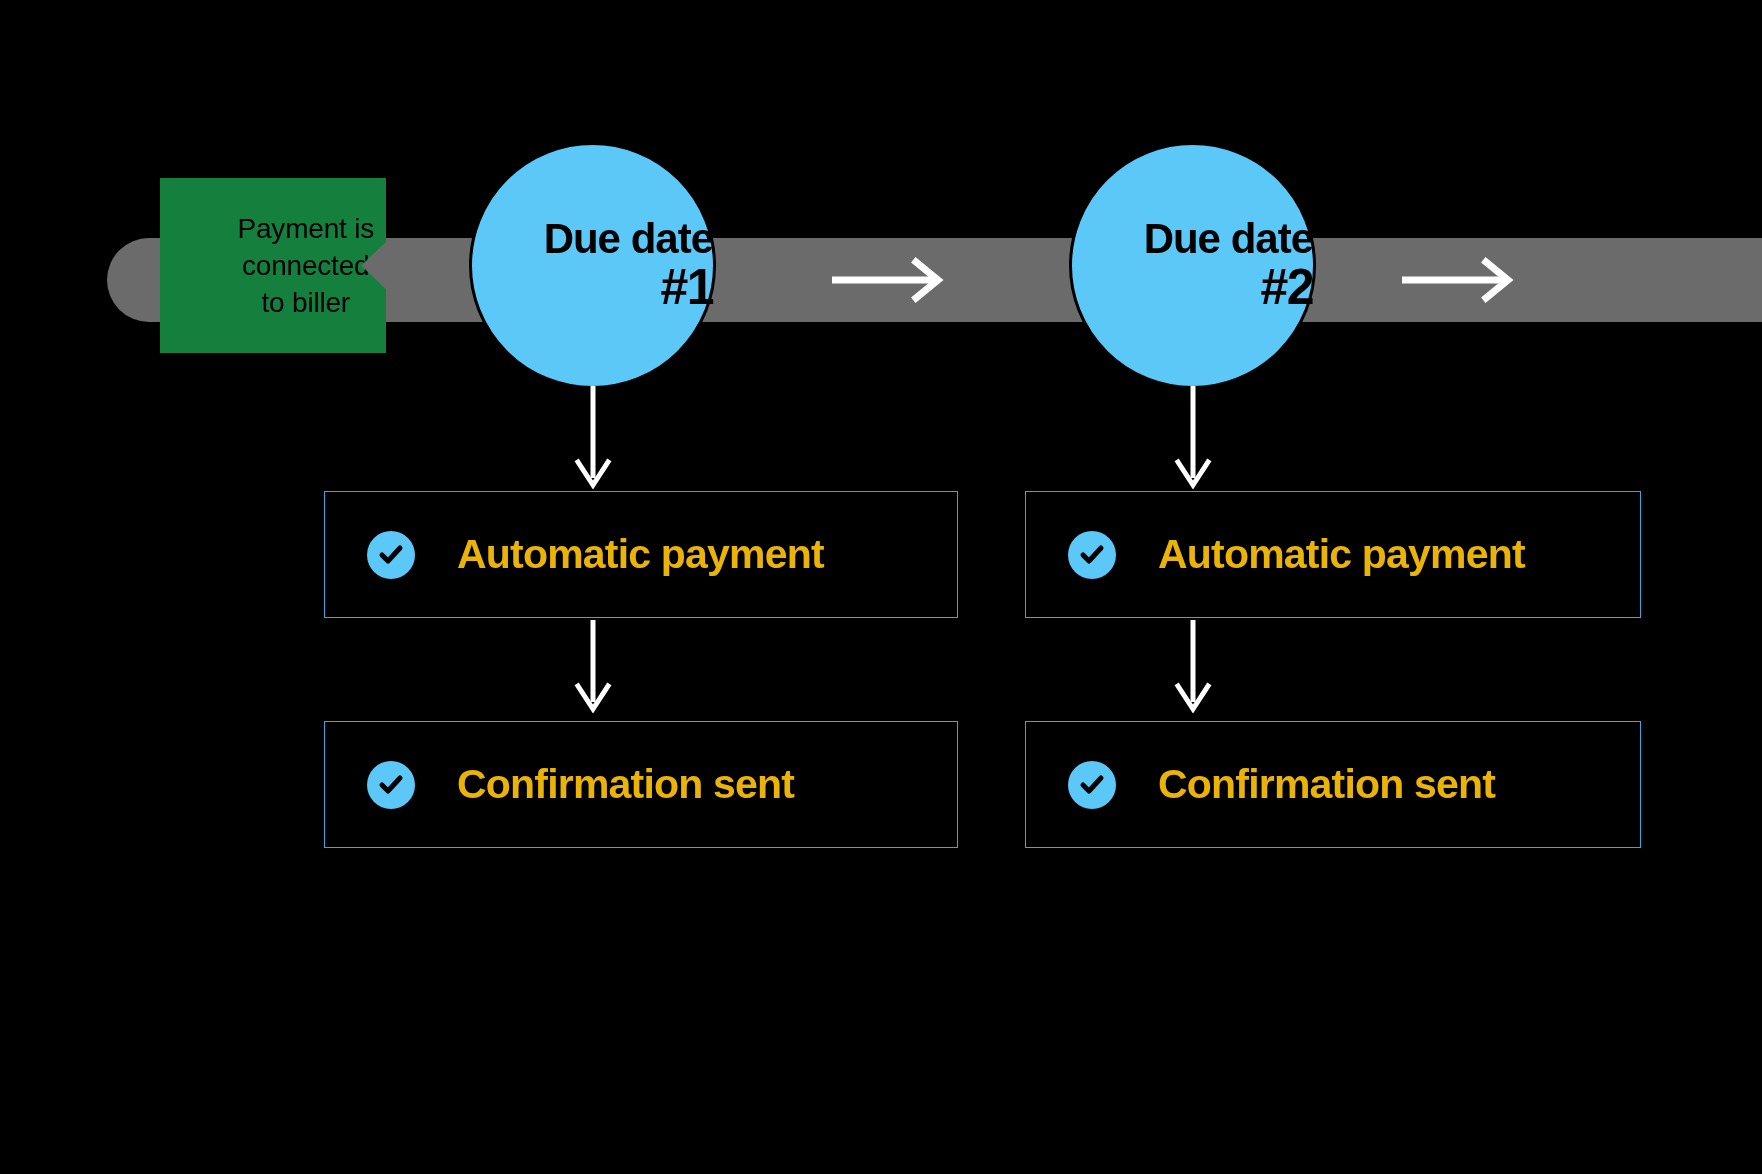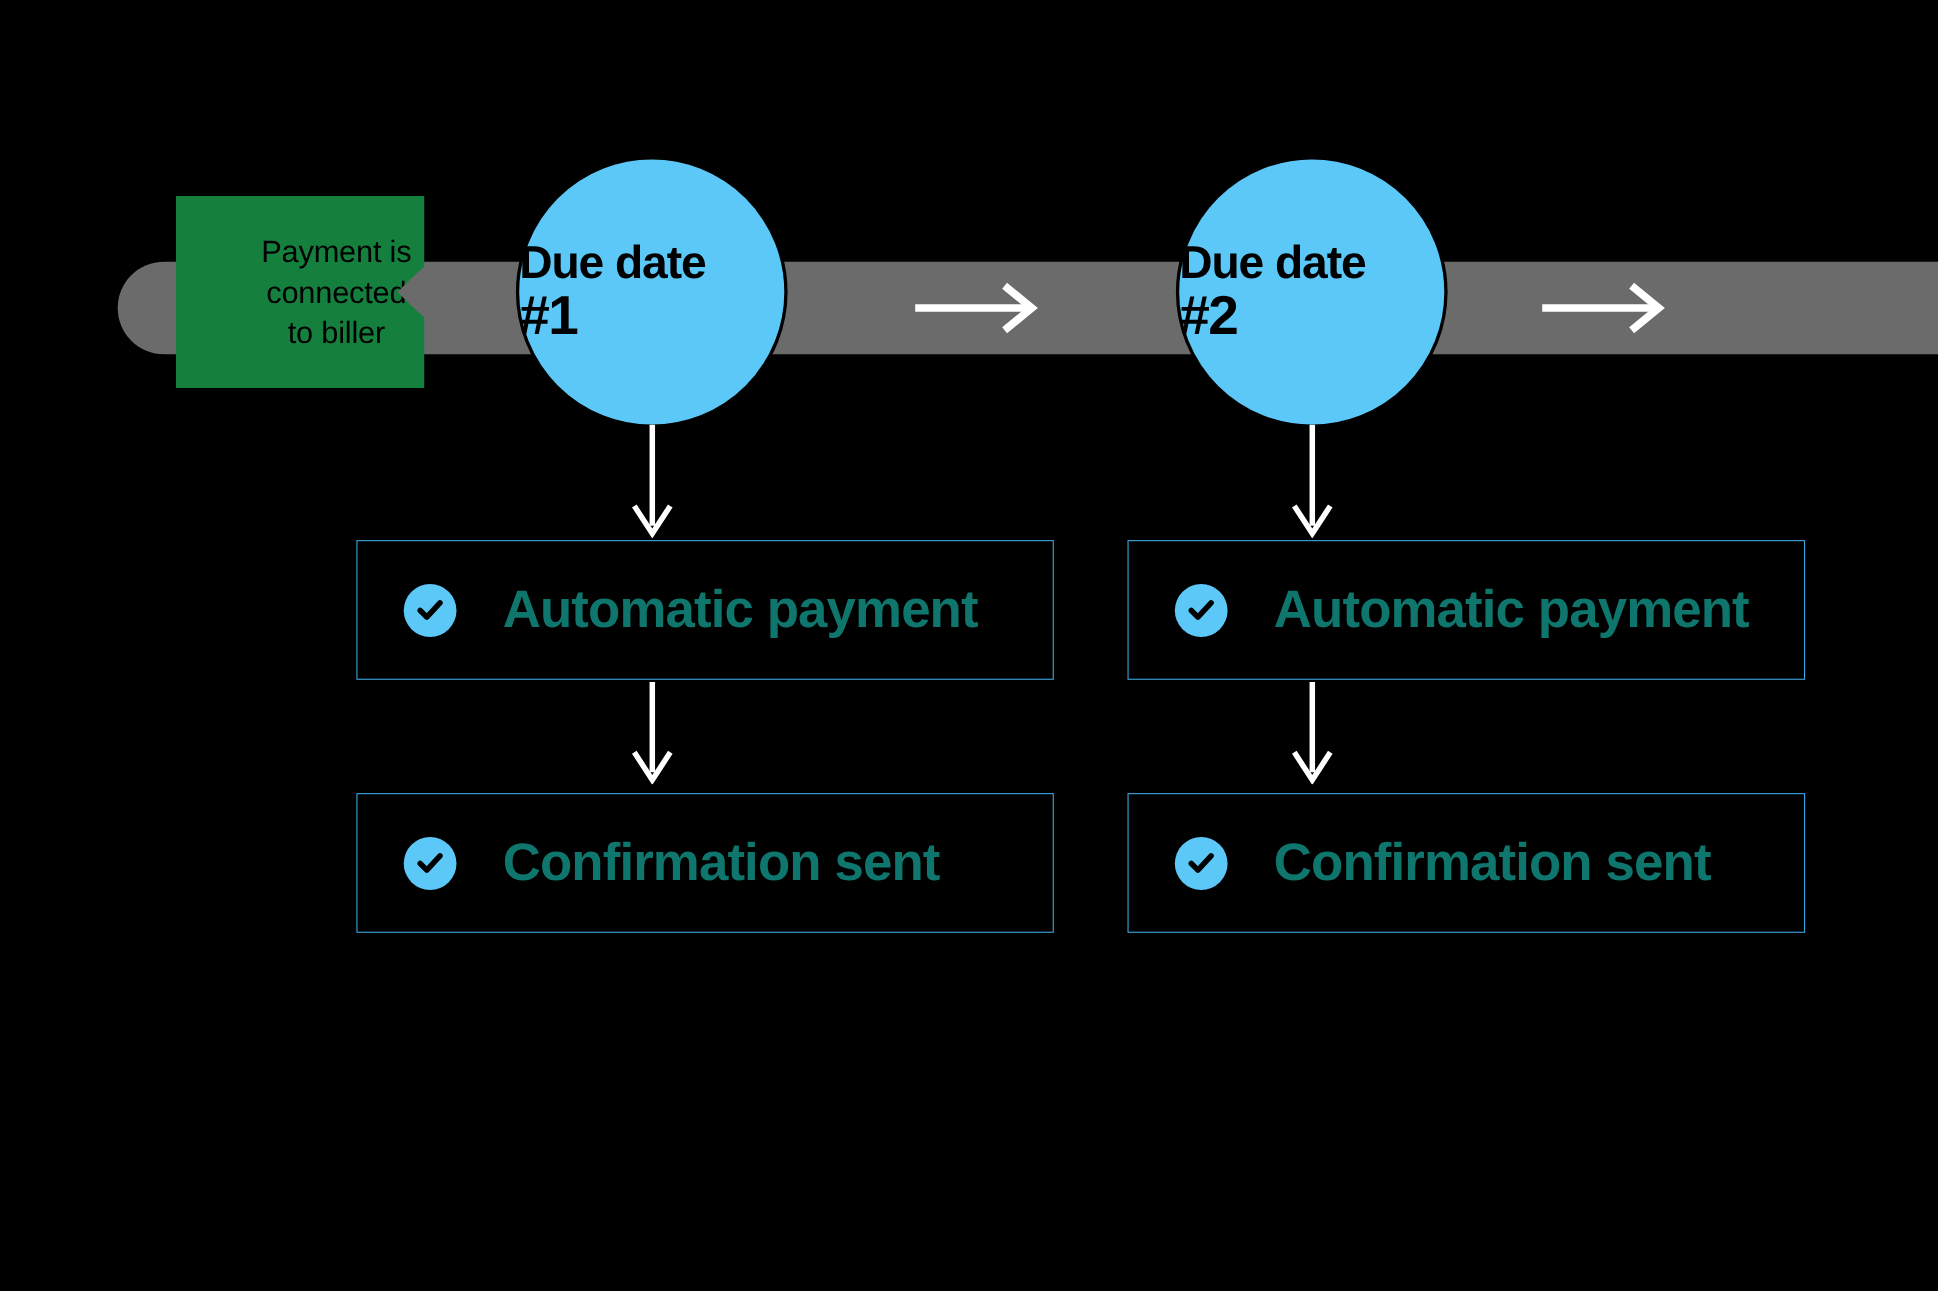--- a/index.html
+++ b/index.html
@@ -68,21 +68,21 @@
   .node {
     position: absolute;
     width: 247px;
     height: 247px;
     border-radius: 50%;
     background: #5BC8F8;
     border: 3px solid #000000;
     box-sizing: border-box;
     display: flex;
     flex-direction: column;
-    align-items: flex-start;
+    align-items: flex-end;
     justify-content: center;
   }
   .node-line1 {
     color: #000000;
     font-size: 42px;
     font-weight: bold;
     letter-spacing: -1px;
     line-height: 1.05;
   }
   .node-line2 {
@@ -118,22 +118,22 @@
     border-radius: 50%;
     background: #5BC8F8;
     flex: 0 0 auto;
     display: flex;
     align-items: center;
     justify-content: center;
     margin-right: 42px;
   }
   .check-badge svg { display: block; }
   .status-label {
-    color: #0f766e;
-    font-size: 48px;
+    color: #eab308;
+    font-size: 41px;
     font-weight: bold;
     letter-spacing: -0.8px;
     white-space: nowrap;
   }
 
   
   .brand {
     position: absolute;
     left: 55px;
     top: 1032px;

